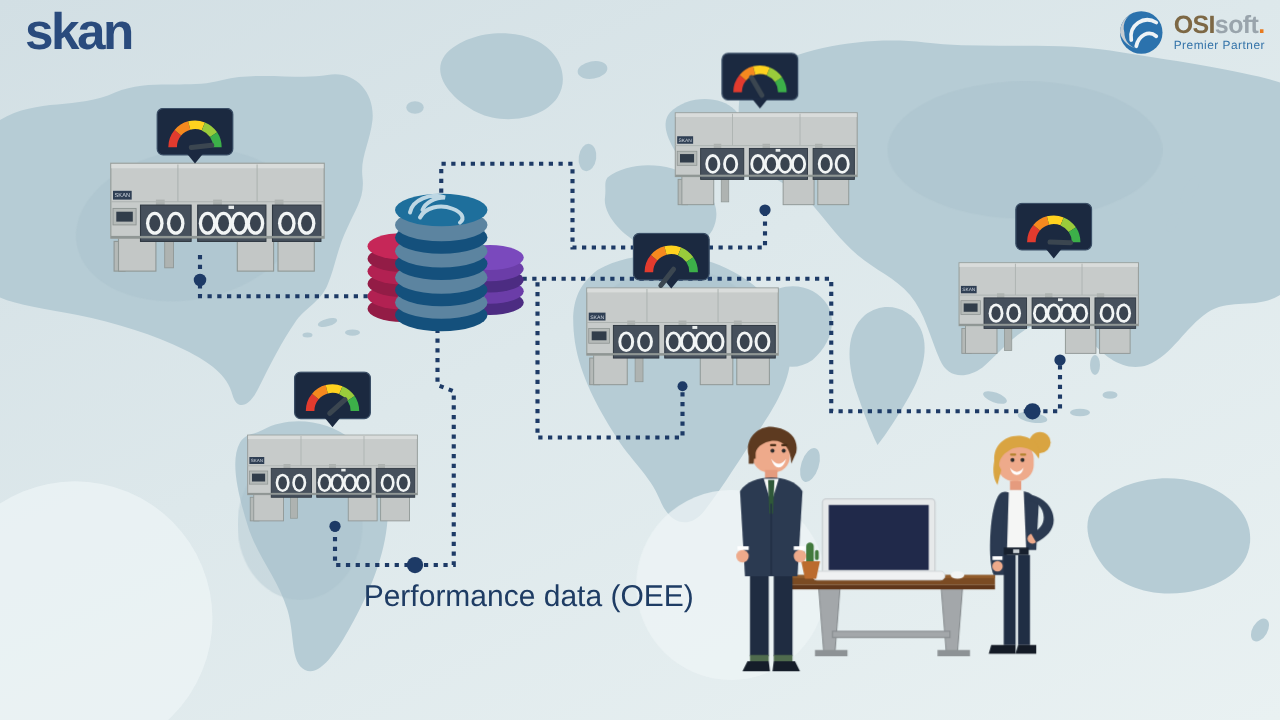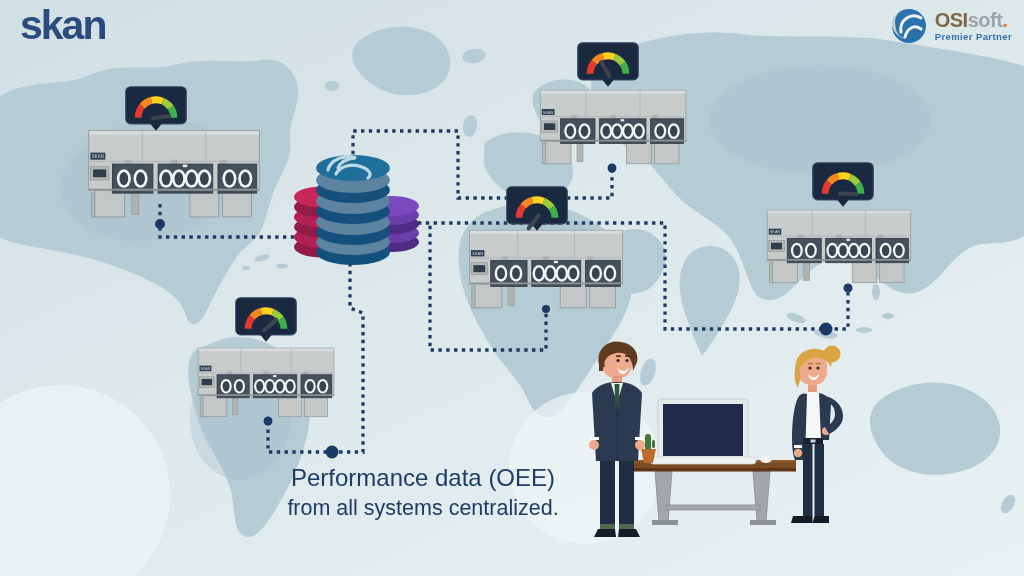--- a/index.html
+++ b/index.html
@@ -12,21 +12,21 @@
   .skan-logo{
     position:absolute;left:20px;top:2px;font-size:41px;font-weight:bold;
     color:#2a4b7d;letter-spacing:-2px;z-index:5;
   }
   .osi{position:absolute;right:12px;top:7px;display:flex;align-items:center;gap:7px;z-index:5;justify-content:center;}
   .osi-text{line-height:1;}
   .osi-line1{font-size:20px;font-weight:bold;letter-spacing:-0.5px;}
   .osi-osi{color:#7d6845;}
   .osi-soft{color:#99a4ac;}
   .osi-dot{color:#e87a1e;}
-  .osi-line2{font-size:9.5px;font-weight:bold;color:#3272a8;margin-top:2px;letter-spacing:0.4px;}
+  .osi-line2{font-size:9.5px;font-weight:normal;color:#3272a8;margin-top:2px;letter-spacing:0.4px;}
   .caption{position:absolute;left:277px;top:464px;width:292px;text-align:center;color:#1e3c64;z-index:5;}
   .caption .l1{font-size:24px;font-weight:normal;margin-bottom:4px;}
   .caption .l2{font-size:21.5px;}
 </style>
 </head>
 <body>
 
 <div class="stage">
 
 <svg class="scene" width="1024" height="576" viewBox="0 0 1024 576" xmlns="http://www.w3.org/2000/svg" xmlns:xlink="http://www.w3.org/1999/xlink">
@@ -304,16 +304,15 @@
     </g>
   </svg>
   <div class="osi-text">
     <div class="osi-line1"><span class="osi-osi">OSI</span><span class="osi-soft">soft</span><span class="osi-dot">.</span></div>
     <div class="osi-line2">Premier Partner</div>
   </div>
 </div>
 
 <div class="caption">
   <div class="l1">Performance data (OEE)</div>
-  <div class="l2">from all systems centralized.</div>
 </div>
 
 </div>
 
 </body></html>

